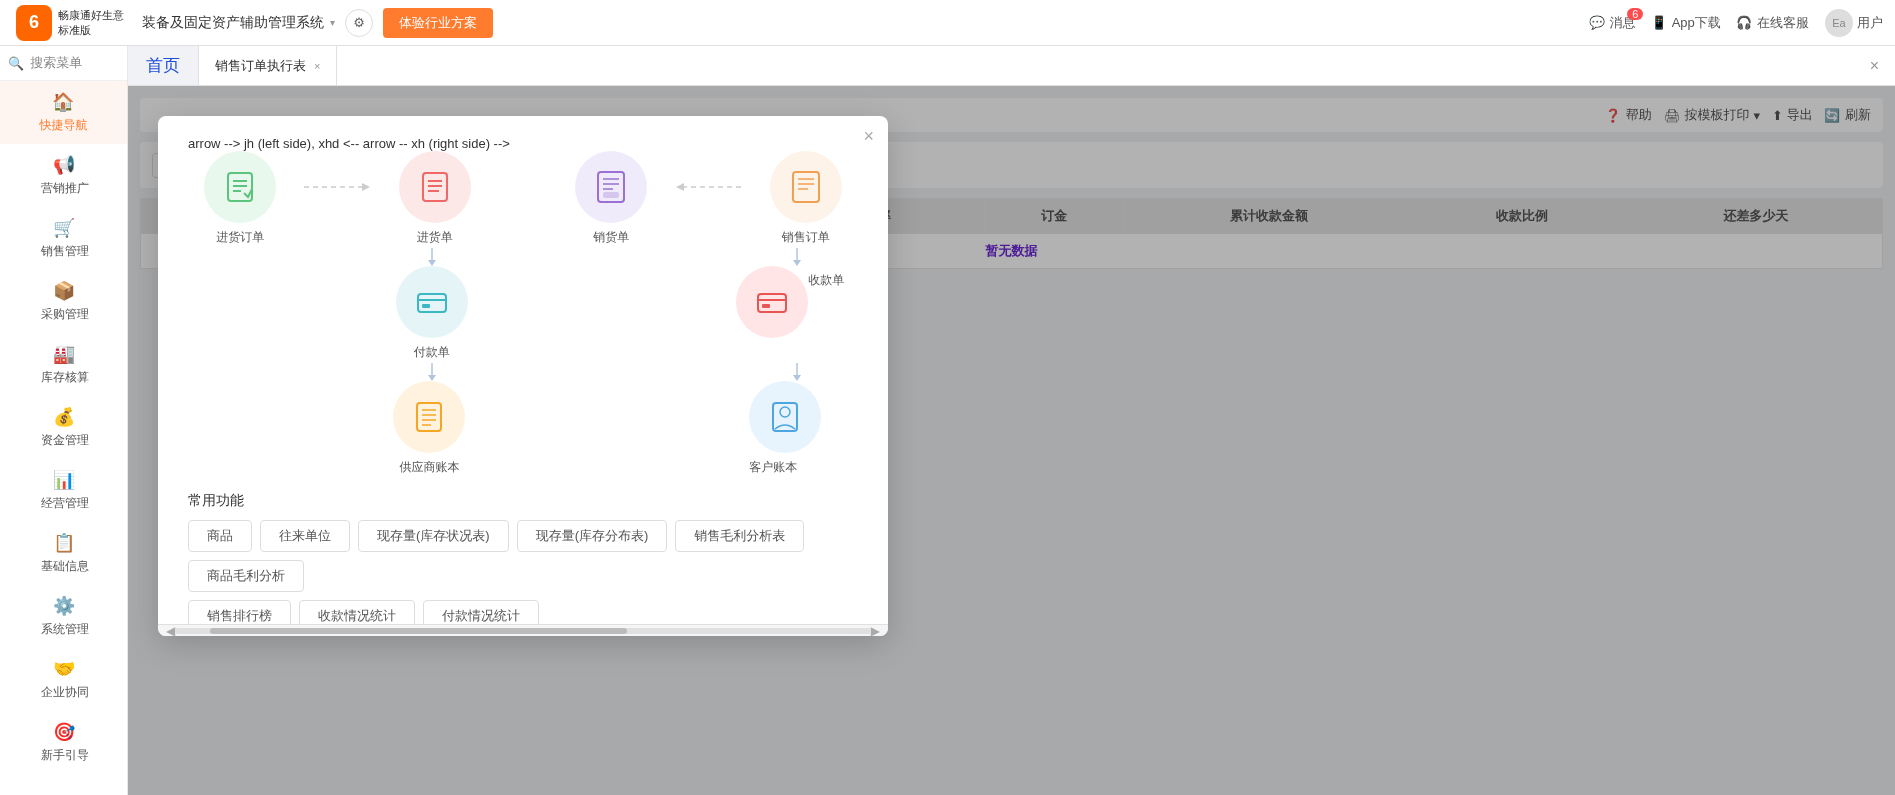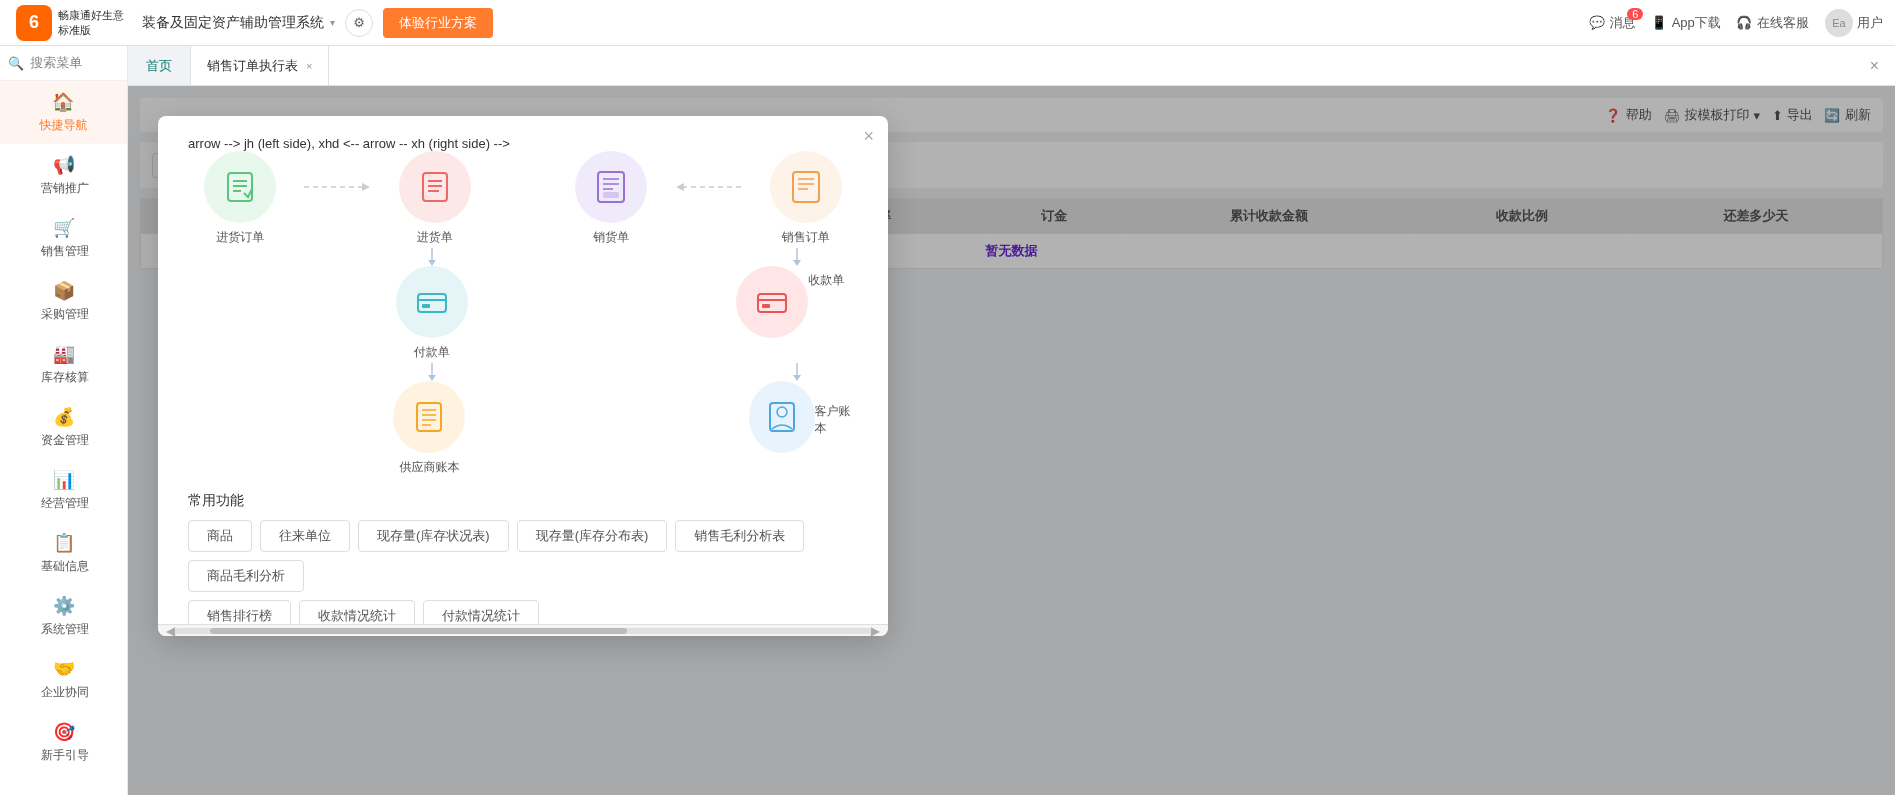--- a/index.html
+++ b/index.html
@@ -28,21 +28,21 @@
     .avatar { width: 28px; height: 28px; border-radius: 50%; background: #ddd; display: flex; align-items: center; justify-content: center; overflow: hidden; }
 
     
     .sidebar-search { padding: 8px; border-bottom: 1px solid #f0f0f0; display: flex; align-items: center; gap: 6px; color: #888; cursor: pointer; font-size: 13px; }
     .sidebar-item { display: flex; flex-direction: column; align-items: center; padding: 10px 4px; cursor: pointer; font-size: 12px; color: #555; gap: 4px; border-left: 3px solid transparent; }
     .sidebar-item.active { color: #ff7b2e; background: #fff5f0; border-left-color: #ff7b2e; }
     .sidebar-item .icon { font-size: 18px; }
     .sidebar-item-quick { background: linear-gradient(135deg, #ff8c42, #ff6010); color: #fff; border-left: none; }
 
     
-    .tab-home { padding: 0 18px; height: 100%; display: flex; align-items: center; background: #f0f2f5; color: #0f766e; font-size: 13px; cursor: pointer; }
+    .tab-home { padding: 0 18px; height: 100%; display: flex; align-items: center; background: #f0f2f5; color: #1d4ed8; font-size: 17px; cursor: pointer; }
     .tab-item { padding: 0 16px; height: 100%; display: flex; align-items: center; gap: 8px; background: #fff; color: #333; font-size: 13px; cursor: pointer; border-right: 1px solid #e0e0e0; border-left: 1px solid #e0e0e0; }
     .tab-item .close-x { color: #999; font-size: 11px; }
     .tab-close-all { margin-left: auto; margin-right: 8px; cursor: pointer; color: #999; font-size: 16px; padding: 0 8px; }
 
     
     .page-content { padding: 12px; height: 100%; overflow: auto; }
     .toolbar-row { display: flex; align-items: center; justify-content: flex-end; gap: 12px; margin-bottom: 10px; background: #fff; padding: 8px 12px; border-radius: 4px; }
     .toolbar-btn { display: flex; align-items: center; gap: 4px; color: #555; font-size: 13px; cursor: pointer; }
     .filter-row { display: flex; align-items: center; gap: 8px; margin-bottom: 10px; background: #fff; padding: 8px 12px; border-radius: 4px; flex-wrap: wrap; }
     .filter-input { border: 1px solid #ddd; border-radius: 4px; padding: 4px 8px; font-size: 13px; outline: none; }
@@ -401,21 +401,21 @@
                           <line x1="11" y1="21" x2="25" y2="21" stroke="#f5a623" stroke-width="1.5"></line>
                           <line x1="11" y1="26" x2="20" y2="26" stroke="#f5a623" stroke-width="1.5"></line>
                         </svg>
                     </div>
                     <span style="font-size:12px;color:#555;margin-top:6px;">供应商账本</span>
                   </div>
                   <div style="width:80px;"></div>
                   <div style="width:160px;"></div>
                   <div style="width:80px;"></div>
 
-                  <div style="width:160px; display:flex; flex-direction:row; align-items:center;">
+                  <div style="width:160px; display:flex; flex-direction:column; ">
                     <div style="width:72px;height:72px;border-radius:50%;background:#e8f4fd;display:flex;align-items:center;justify-content:center;">
                       <svg width="36" height="36" viewBox="0 0 36 36">
                           <rect x="6" y="4" width="24" height="28" rx="3" fill="none" stroke="#4da6e0" stroke-width="2"></rect>
                           <circle cx="18" cy="13" r="5" fill="none" stroke="#4da6e0" stroke-width="1.5"></circle>
                           <path d="M8 30 Q18 22 28 30" stroke="#4da6e0" stroke-width="1.5" fill="none"></path>
                         </svg>
                     </div>
                     <span style="font-size:12px;color:#555;margin-top:6px;">客户账本</span>
                   </div>
                 </div>

